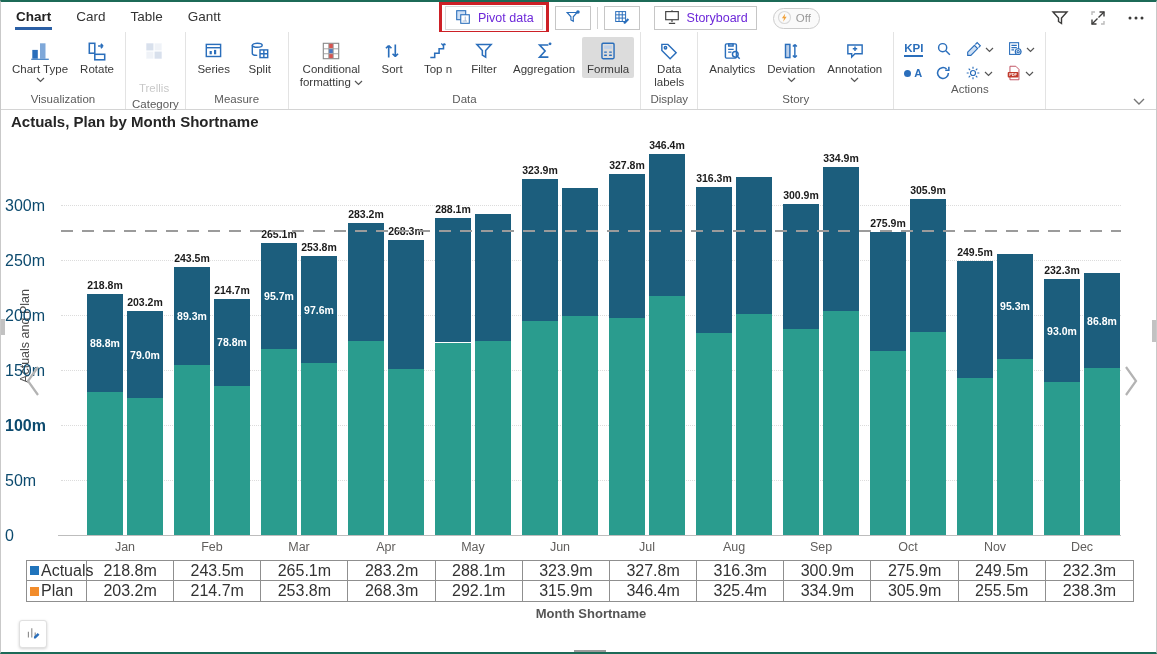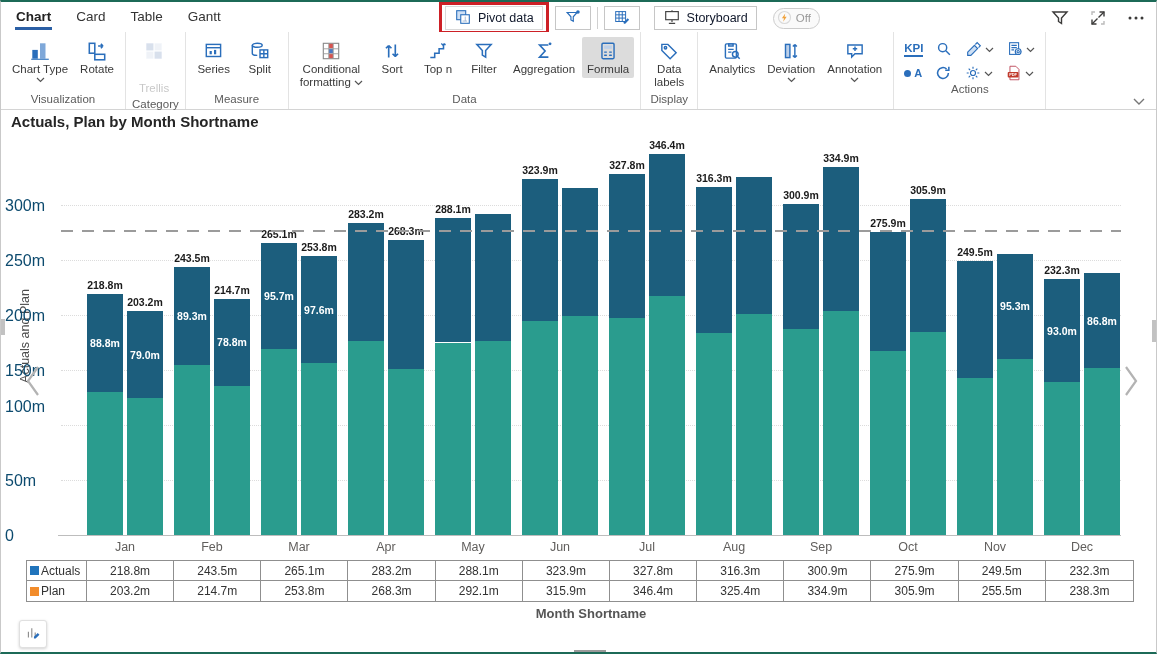--- a/index.html
+++ b/index.html
@@ -11,21 +11,21 @@
 
   
   #toprow { position:absolute; left:0; top:0; width:100%; height:30px; }
   #tabs { position:absolute; left:14px; top:0; display:flex; gap:23px; height:30px; align-items:center; }
   .tab { font-size:13.5px; color:#333; cursor:pointer; padding:5px 1px 3px; border-bottom:3px solid transparent; }
   .tab.active { font-weight:bold; color:#222; border-bottom:3px solid #2b5fa5; }
 
   #quick { position:absolute; left:438px; top:1px; display:flex; align-items:center; gap:6px; height:30px; }
   .redbox { border:3px solid #cd2026; padding:1px 3px; display:flex; align-items:center; }
   .qbtn { display:flex; align-items:center; gap:6px; border:1px solid #c6c6c6; background:#fff;
-          height:24px; padding:0 8px; font-size:12.5px; color:#0f172a; cursor:pointer; }
+          height:24px; padding:0 8px; font-size:12.5px; color:#6d28d9; cursor:pointer; }
   .qbtn.noborder { border-color:#d9d9d9; }
   .qdivider { width:1px; height:22px; background:#d0d0d0; }
   .offpill { display:flex; align-items:center; gap:4px; border:1px solid #cccccc; border-radius:11px;
              height:21px; padding:0 8px 0 3px; color:#9a9a9a; font-size:11.5px; background:#fafafa; }
 
   #headericons { position:absolute; right:8px; top:4px; display:flex; gap:14px; align-items:center; }
   .hicon { width:24px; height:24px; display:flex; align-items:center; justify-content:center; cursor:pointer; }
 
   
   #ribbon { position:absolute; left:0; top:30px; width:100%; height:78px; border-bottom:1px solid #d4d4d4;
@@ -67,21 +67,21 @@
   .total-lbl { position:absolute; left:50%; transform:translateX(-50%); top:-15px; font-size:10.5px; font-weight:bold;
     color:#1b1b1b; white-space:nowrap;
     text-shadow:0 0 2px #fff,0 0 2px #fff,0 0 2px #fff,0 0 2px #fff; }
   .intl-lbl { font-size:10.5px; font-weight:600; color:#fff; white-space:nowrap; }
   #monthsRow { position:absolute; left:60px; top:538px; width:1060px; display:flex; gap:11px; padding-left:26px; }
   .mlabel { width:76px; text-align:center; font-size:12.5px; color:#605e5c; }
 
   
   #dtable { position:absolute; left:25px; top:558px; width:1108px;
     display:grid; grid-template-columns:60px repeat(12,1fr);
-    border:1px solid #8f8f8f; font-size:12px; color:#333; background:#fff; }
+    border:1px solid #8f8f8f; font-size:16px; color:#333; background:#fff; }
   .dcell { border-right:1px solid #8f8f8f; border-bottom:1px solid #8f8f8f; height:20px;
     display:flex; align-items:center; justify-content:center; }
   .dcell.last { border-right:none; }
   .dcell.botrow { border-bottom:none; }
   .dlabel { justify-content:flex-start; padding-left:3px; gap:2px; }
   .swatch { width:9px; height:9px; flex:0 0 9px; }
 
   #xAxisTitle { position:absolute; left:60px; top:604px; width:1060px; text-align:center;
     font-size:13px; font-weight:bold; color:#555; }
   #legend { position:absolute; left:60px; top:628px; width:1060px; display:flex; gap:14px;
@@ -358,20 +358,21 @@
                 <path d="M3.5 4.5h13v8h-6.5l-3 3v-3h-3.5v-8z"></path>
                 <path d="M10 6v4M8 8h4"></path>
               </svg>
             </span>
             <span class="rb-lbl">Annotation</span>
             <svg class="chev" width="9" height="6" viewBox="0 0 9 6">
               <path d="M1 1l3.5 3.5L8 1" stroke="#555" fill="none" stroke-width="1.2"></path>
             </svg>
           </div>
         </div>
+        <div class="rb-glabel">Story</div>
       </div>
       <div class="rb-group">
         <div class="actions-grid">
           <div class="actions-row">
             <span class="sm-ico">
               <span class="kpi-txt">KPI</span>
             </span>
             <span class="sm-ico">
               <svg width="18" height="18" viewBox="0 0 20 20" fill="none" stroke="#2a6ebb" stroke-width="1.6">
                 <circle cx="8.5" cy="8.5" r="4.5"></circle>
@@ -609,21 +610,21 @@
         </div>
       </div>
     </div>
   <div id="avgline" style="top: 228.19px;"></div>
   <div id="baseline"></div>
   <div id="ticks">
       <div class="ytick" style="top: 195px;">300m</div>
       <div class="ytick" style="top: 250px;">250m</div>
       <div class="ytick" style="top: 305px;">200m</div>
       <div class="ytick" style="top: 360px;">150m</div>
-      <div class="ytick" style="top: 396px;">100m</div>
+      <div class="ytick" style="top: 415px; font-weight: bold;">100m</div>
       <div class="ytick" style="top: 470px;">50m</div>
       <div class="ytick" style="top: 525px;">0</div>
     </div>
   <div id="monthsRow">
       <div class="mlabel">Jan</div>
       <div class="mlabel">Feb</div>
       <div class="mlabel">Mar</div>
       <div class="mlabel">Apr</div>
       <div class="mlabel">May</div>
       <div class="mlabel">Jun</div>

